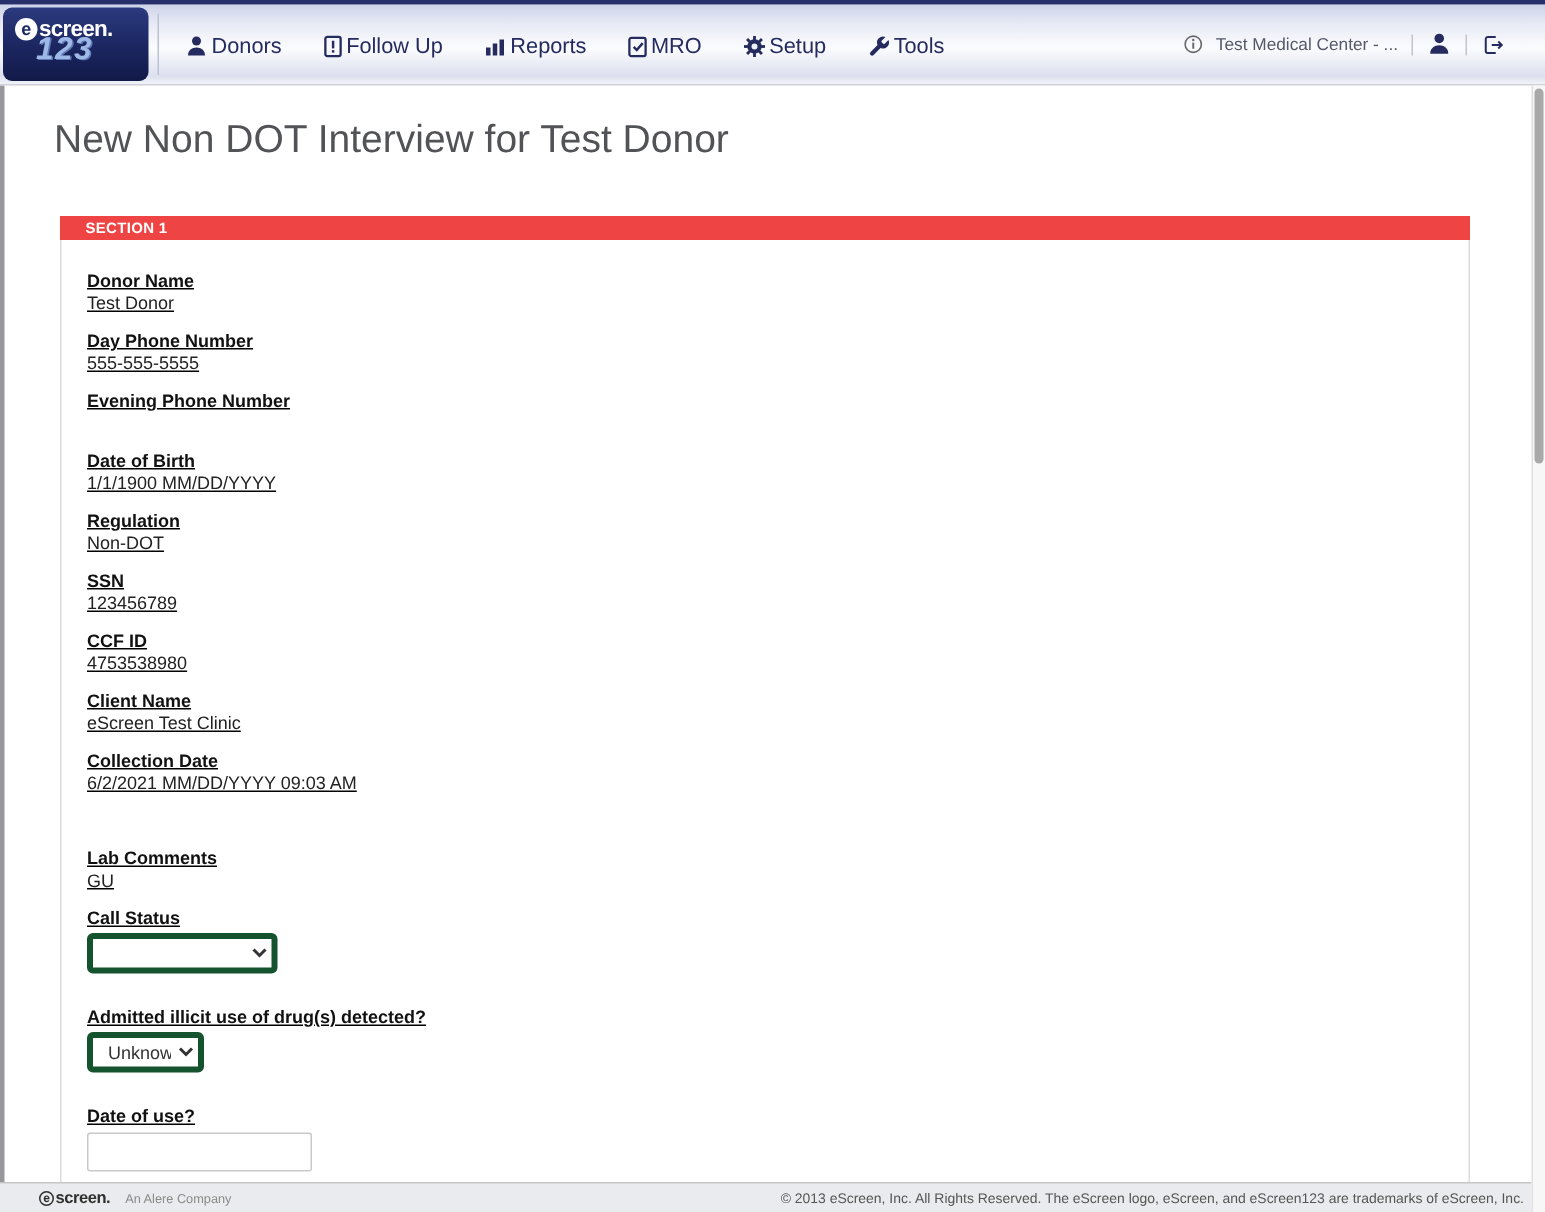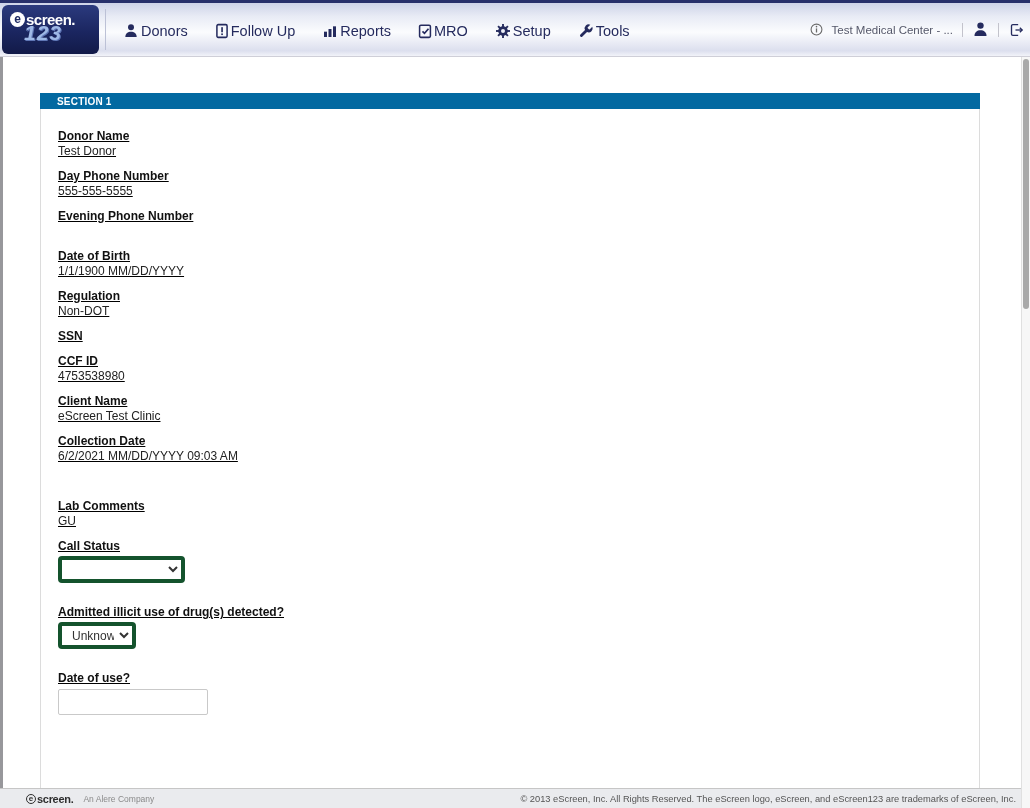--- a/index.html
+++ b/index.html
@@ -32,34 +32,34 @@
   .logo-divider { width:1px; background:#bcc1d6; margin:6px 0 6px 6px; }
 
   .nav { display:flex; align-items:center; gap:27px; margin-left:17px; }
   .nav-item {
     display:flex; flex-direction:row; align-items:center; gap:2px;
     color:#252b5e; cursor:pointer; padding-top:3px;
   }
   .nav-item .ni-icon { height:17px; display:flex; align-items:center; }
   .nav-label { font-size:14.5px; color:#252b5e; }
 
-  .account { margin-left:auto; display:flex; align-items:center; gap:9px; padding-right:5px; }
+  .account { margin-left:auto; display:flex; align-items:center; gap:9px; padding-right:26px; }
   .account-label { font-size:11.5px; color:#55586a; cursor:pointer; }
   .vdiv { width:1px; height:14px; background:#c3c3cc; }
   .icon-btn { display:flex; align-items:center; cursor:pointer; }
 
   
   .content { position:absolute; top:57px; left:0; right:9px; bottom:0; background:#fff; overflow:hidden; }
   .left-edge { position:absolute; top:57px; bottom:0; left:0; width:3px; background:#97979b; z-index:6; }
 
   .page-title { font-size:26px; font-weight:400; color:#525356; margin:20px 0 13px 36px; }
 
   .section { margin-left:40px; width:940px; }
   .section-header {
-    background:#0369a1; color:#fff; font-size:10px; font-weight:bold;
+    background:#ef4444; color:#fff; font-size:10px; font-weight:bold;
     padding:2.5px 0 2.5px 17px; letter-spacing:0.2px;margin-top:36px;
   }
   .section-body {
     border:1px solid #dcdcdc; border-top:none; background:#fff;
     padding:20px 0 30px 17px; min-height:700px;
   }
 
   .field { margin-bottom:10px;text-decoration:underline; }
   .field-label { font-weight:bold; font-size:12px; color:#111; line-height:15px; }
   .field-value { font-size:12px; color:#222; line-height:15px; min-height:15px; }
@@ -196,20 +196,21 @@
       <svg width="17" height="16" viewBox="0 0 24 24" fill="none" stroke="#252b5e" stroke-width="2">
           <path d="M14.5 4H6.5a2 2 0 0 0-2 2v12a2 2 0 0 0 2 2h8"></path>
           <path d="M10.5 12h10"></path>
           <path d="M17 8.5L20.5 12 17 15.5"></path>
         </svg>
     </span>
   </div>
 </div>
 
 <div class="content">
+  <h1 class="page-title">New Non DOT Interview for Test Donor</h1>
 
   <div class="section">
     <div class="section-header">SECTION 1</div>
     <div class="section-body">
 
       <div class="field">
         <div class="field-label">Donor Name</div>
         <div class="field-value">Test Donor</div>
       </div>
       <div class="field">
@@ -223,20 +224,21 @@
       <div class="field">
         <div class="field-label">Date of Birth</div>
         <div class="field-value">1/1/1900 MM/DD/YYYY</div>
       </div>
       <div class="field">
         <div class="field-label">Regulation</div>
         <div class="field-value">Non-DOT</div>
       </div>
       <div class="field">
         <div class="field-label">SSN</div>
+        <div class="field-value">123456789</div>
       </div>
       <div class="field">
         <div class="field-label">CCF ID</div>
         <div class="field-value">4753538980</div>
       </div>
       <div class="field">
         <div class="field-label">Client Name</div>
         <div class="field-value">eScreen Test Clinic</div>
       </div>
       <div class="field">

